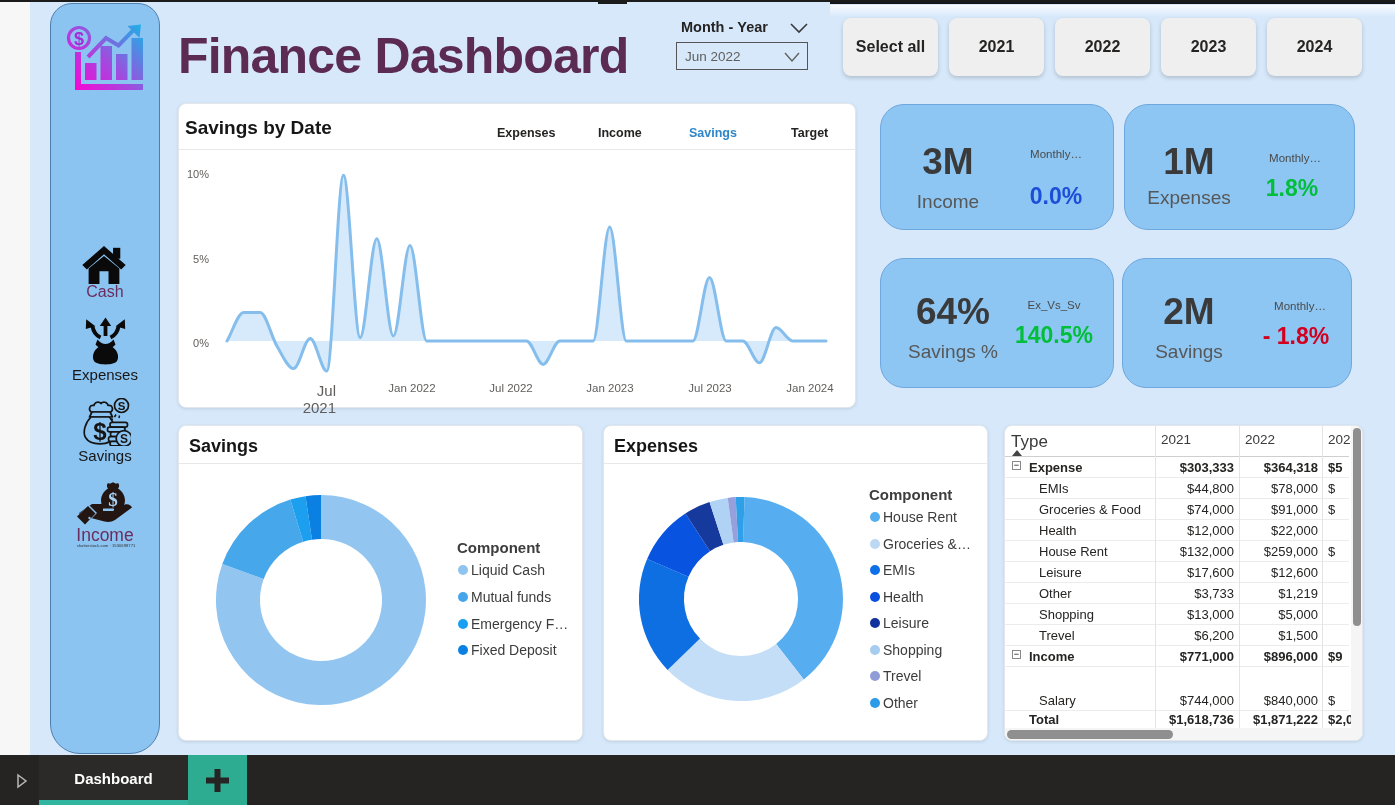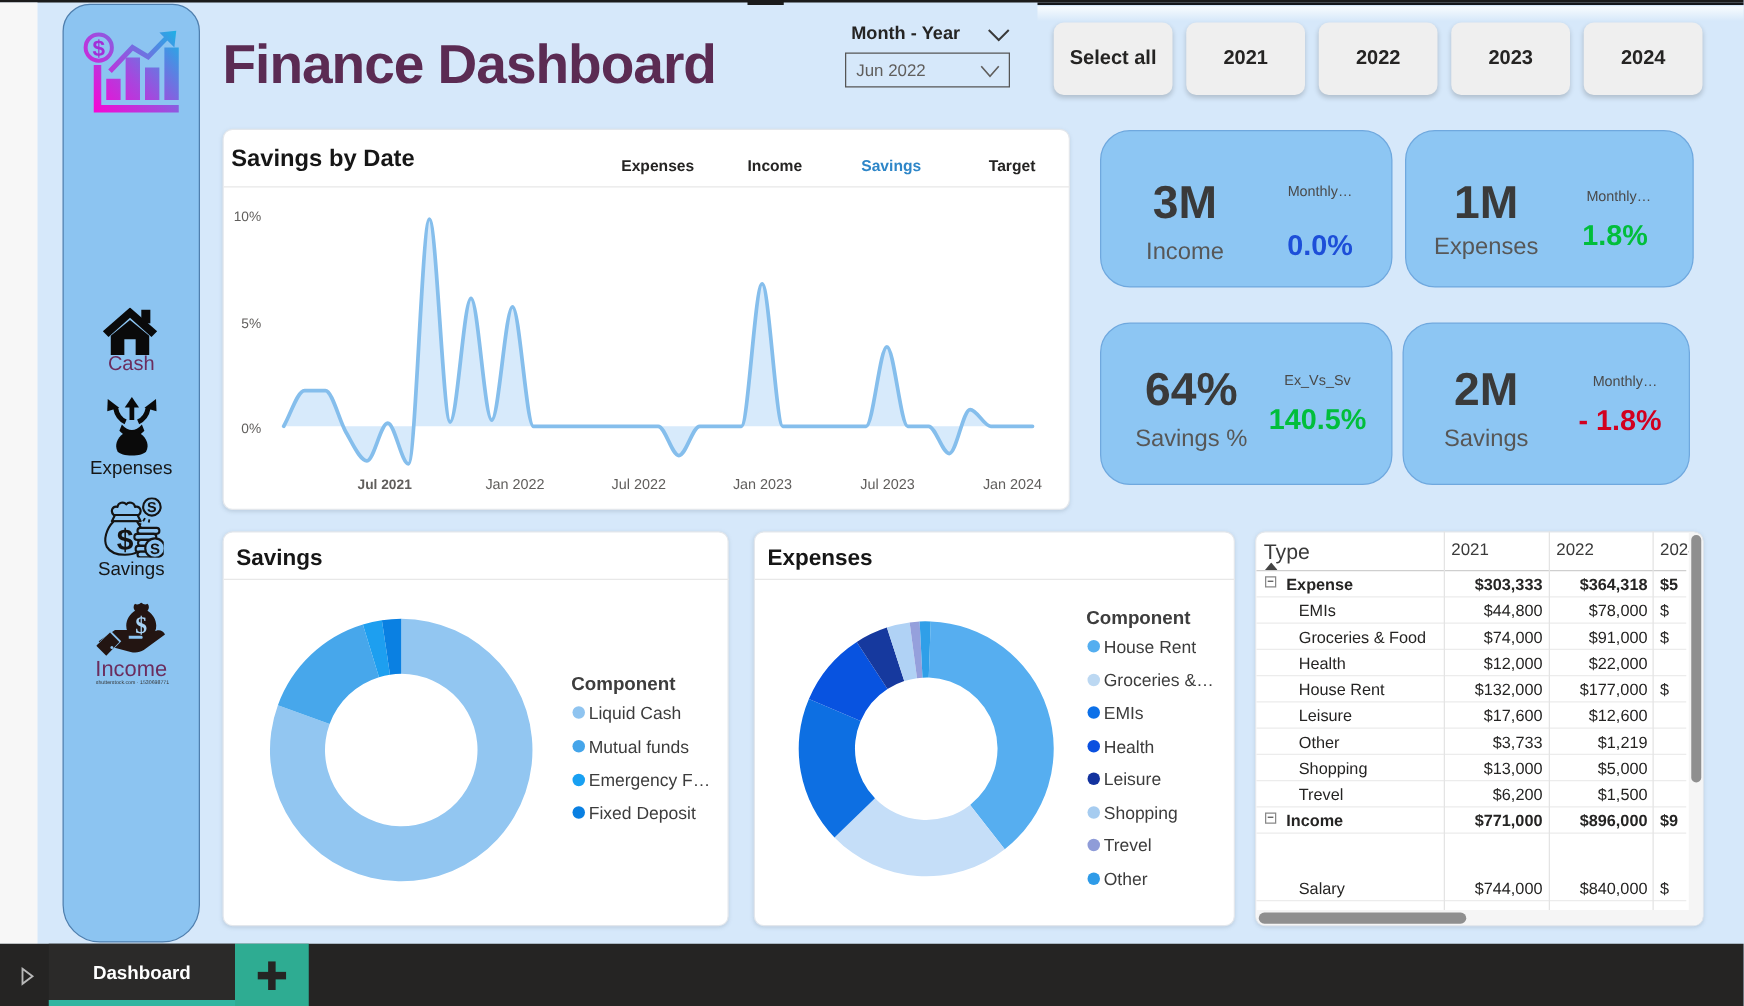--- a/index.html
+++ b/index.html
@@ -9,21 +9,21 @@
 #topline { left:0; top:0; width:1395px; height:2px; background:#1b1b1b; }
 #whitestrip { left:0; top:2px; width:30px; height:753px; background:#f7f7f7; }
 #sidebar { left:50px; top:3px; width:110px; height:751px; background:#8CC4F1;
   border:1.5px solid #4f7fae; border-radius:22px 22px 30px 30px; }
 .navlabel { width:110px; text-align:center; color:#161616; font-size:15px; }
 #bottombar { left:0; top:755px; width:1395px; height:50px; background:#252423; }
 #dashtab { left:39px; top:755px; width:149px; height:50px; background:#2b2a29; }
 #dashtab span { display:block; text-align:center; color:#ffffff; font-weight:bold; font-size:15px; margin-top:15px; }
 #dashunderline { left:39px; top:800px; width:149px; height:5px; background:#31B5A0; }
 #plusbtn { left:188px; top:755px; width:59px; height:50px; background:#2EAC92; color:#252423; font-size:30px; font-weight:bold; text-align:center; line-height:46px; }
-#title { left:178px; top:27px; width:540px; color:#5B2B53; font-size:44px; font-weight:bold; letter-spacing:-0.8px; }
+#title { left:178px; top:27px; width:540px; color:#5B2B53; font-size:50px; font-weight:bold; letter-spacing:-0.8px; }
 
 #ddlabel { left:681px; top:19px; font-size:14.5px; font-weight:bold; color:#252423; }
 #ddchev1 { left:788px; top:17px; }
 #ddbox { left:676px; top:42px; width:132px; height:28px; border:1px solid #555; }
 #ddbox span { position:absolute; left:8px; top:6px; font-size:13.5px; color:#605E5C; }
 
 .ybtn { top:18px; width:95px; height:58px; background:#efefef; border-radius:8px;
   box-shadow:0 2px 4px rgba(0,0,0,0.18); text-align:center; line-height:58px;
   font-size:16px; font-weight:bold; color:#252423; }
 
@@ -148,21 +148,21 @@
 <div class="abs card" style="left:178px;top:103px;width:678px;height:305px;">
 <div class="cardtitle" style="position:absolute;left:6px;top:13px;font-size:19px;">Savings by Date</div>
 <div style="position:absolute;top:22px;left:318px;font-size:12.5px;font-weight:bold;color:#252423;">Expenses</div>
 <div style="position:absolute;top:22px;left:419px;font-size:12.5px;font-weight:bold;color:#252423;">Income</div>
 <div style="position:absolute;top:22px;left:510px;font-size:12.5px;font-weight:bold;color:#2E86C8;">Savings</div>
 <div style="position:absolute;top:22px;left:612px;font-size:12.5px;font-weight:bold;color:#252423;">Target</div>
 <div style="position:absolute;left:0px;top:45px;width:677px;height:1px;background:#e8e8e8;"></div>
 <div style="position:absolute;left:0px;top:64px;width:30px;text-align:right;font-size:11px;color:#605E5C;">10%</div>
 <div style="position:absolute;left:0px;top:149px;width:30px;text-align:right;font-size:11px;color:#605E5C;">5%</div>
 <div style="position:absolute;left:0px;top:233px;width:30px;text-align:right;font-size:11px;color:#605E5C;">0%</div>
-<div style="position:absolute;left:107px;top:278px;width:50px;text-align:left;font-size:11px;color:#605E5C;font-weight:bold;">Jul 2021</div>
+<div style="position:absolute;left:107px;top:278px;width:50px;text-align:right;font-size:15px;color:#605E5C;">Jul 2021</div>
 <div style="position:absolute;left:206px;top:278px;width:54px;text-align:center;font-size:11.5px;color:#605E5C;">Jan 2022</div>
 <div style="position:absolute;left:306px;top:278px;width:52px;text-align:center;font-size:11.5px;color:#605E5C;">Jul 2022</div>
 <div style="position:absolute;left:404px;top:278px;width:54px;text-align:center;font-size:11.5px;color:#605E5C;">Jan 2023</div>
 <div style="position:absolute;left:505px;top:278px;width:52px;text-align:center;font-size:11.5px;color:#605E5C;">Jul 2023</div>
 <div style="position:absolute;left:604px;top:278px;width:54px;text-align:center;font-size:11.5px;color:#605E5C;">Jan 2024</div>
 </div>
 <svg class="abs" style="left:178px;top:103px;" width="678" height="305" viewBox="178 103 678 305">
 <path d="M227.0 341.0 C232.5 331.5 238.1 312.5 243.6 312.5 C249.2 312.5 254.7 312.5 260.3 312.5 C265.8 312.5 271.4 336.7 276.9 346.0 C282.5 355.4 288.0 368.6 293.6 368.6 C299.1 368.6 304.6 338.5 310.2 338.5 C315.7 338.5 321.3 371.1 326.8 371.1 C332.4 371.1 337.9 175.2 343.5 175.2 C349.0 175.2 354.6 337.6 360.1 337.6 C365.7 337.6 371.2 238.8 376.8 238.8 C382.3 238.8 387.8 336.0 393.4 336.0 C398.9 336.0 404.5 245.5 410.0 245.5 C415.6 245.5 421.1 341.0 426.7 341.0 C432.2 341.0 437.8 341.0 443.3 341.0 C448.9 341.0 454.4 341.0 459.9 341.0 C465.5 341.0 471.0 341.0 476.6 341.0 C482.1 341.0 487.7 341.0 493.2 341.0 C498.8 341.0 504.3 341.0 509.9 341.0 C515.4 341.0 521.0 341.0 526.5 341.0 C532.0 341.0 537.6 364.4 543.1 364.4 C548.7 364.4 554.2 341.0 559.8 341.0 C565.3 341.0 570.9 341.0 576.4 341.0 C582.0 341.0 587.5 341.0 593.1 341.0 C598.6 341.0 604.1 227.1 609.7 227.1 C615.2 227.1 620.8 341.0 626.3 341.0 C631.9 341.0 637.4 341.0 643.0 341.0 C648.5 341.0 654.1 341.0 659.6 341.0 C665.2 341.0 670.7 341.0 676.2 341.0 C681.8 341.0 687.3 341.0 692.9 341.0 C698.4 341.0 704.0 277.4 709.5 277.4 C715.1 277.4 720.6 341.0 726.2 341.0 C731.7 341.0 737.3 341.0 742.8 341.0 C748.4 341.0 753.9 362.8 759.4 362.8 C765.0 362.8 770.5 327.6 776.1 327.6 C781.6 327.6 787.2 341.0 792.7 341.0 C798.3 341.0 803.8 341.0 809.4 341.0 C814.9 341.0 820.5 341.0 826.0 341.0 L826 341 L227 341 Z" fill="#D7EAFB"></path>
 <path d="M227.0 341.0 C232.5 331.5 238.1 312.5 243.6 312.5 C249.2 312.5 254.7 312.5 260.3 312.5 C265.8 312.5 271.4 336.7 276.9 346.0 C282.5 355.4 288.0 368.6 293.6 368.6 C299.1 368.6 304.6 338.5 310.2 338.5 C315.7 338.5 321.3 371.1 326.8 371.1 C332.4 371.1 337.9 175.2 343.5 175.2 C349.0 175.2 354.6 337.6 360.1 337.6 C365.7 337.6 371.2 238.8 376.8 238.8 C382.3 238.8 387.8 336.0 393.4 336.0 C398.9 336.0 404.5 245.5 410.0 245.5 C415.6 245.5 421.1 341.0 426.7 341.0 C432.2 341.0 437.8 341.0 443.3 341.0 C448.9 341.0 454.4 341.0 459.9 341.0 C465.5 341.0 471.0 341.0 476.6 341.0 C482.1 341.0 487.7 341.0 493.2 341.0 C498.8 341.0 504.3 341.0 509.9 341.0 C515.4 341.0 521.0 341.0 526.5 341.0 C532.0 341.0 537.6 364.4 543.1 364.4 C548.7 364.4 554.2 341.0 559.8 341.0 C565.3 341.0 570.9 341.0 576.4 341.0 C582.0 341.0 587.5 341.0 593.1 341.0 C598.6 341.0 604.1 227.1 609.7 227.1 C615.2 227.1 620.8 341.0 626.3 341.0 C631.9 341.0 637.4 341.0 643.0 341.0 C648.5 341.0 654.1 341.0 659.6 341.0 C665.2 341.0 670.7 341.0 676.2 341.0 C681.8 341.0 687.3 341.0 692.9 341.0 C698.4 341.0 704.0 277.4 709.5 277.4 C715.1 277.4 720.6 341.0 726.2 341.0 C731.7 341.0 737.3 341.0 742.8 341.0 C748.4 341.0 753.9 362.8 759.4 362.8 C765.0 362.8 770.5 327.6 776.1 327.6 C781.6 327.6 787.2 341.0 792.7 341.0 C798.3 341.0 803.8 341.0 809.4 341.0 C814.9 341.0 820.5 341.0 826.0 341.0" fill="none" stroke="#85BEEC" stroke-width="3" stroke-linecap="round"></path>
 </svg>
@@ -254,21 +254,21 @@
     </div>
 <div class="trow" style="top:94px;">
       <span class="c0" style="">Health</span>
       <span class="v1">$12,000</span>
       <span class="v2">$22,000</span>
       <span class="v3"></span>
     </div>
 <div class="trow" style="top:115px;">
       <span class="c0" style="">House Rent</span>
       <span class="v1">$132,000</span>
-      <span class="v2">$177,000</span>
+      <span class="v2">$259,000</span>
       <span class="v3">$</span>
     </div>
 <div class="trow" style="top:136px;">
       <span class="c0" style="">Leisure</span>
       <span class="v1">$17,600</span>
       <span class="v2">$12,600</span>
       <span class="v3"></span>
     </div>
 <div class="trow" style="top:157px;">
       <span class="c0" style="">Other</span>
@@ -288,25 +288,31 @@
       <span class="v2">$1,500</span>
       <span class="v3"></span>
     </div>
 <div class="trow" style="top:220px;font-weight:bold;">
       <span style="position:absolute;left:7px;top:4px;width:9px;height:9px;border:1px solid #888;font-size:9px;line-height:7px;text-align:center;color:#555;">−</span>
       <span class="c0g" style="font-weight:bold;">Income</span>
       <span class="v1">$771,000</span>
       <span class="v2">$896,000</span>
       <span class="v3">$9</span>
     </div>
-<div class="trow" style="top:274px;padding-left:14px;">
+<div class="trow" style="top:264px;padding-left:14px;">
       <span class="c0" style="">Salary</span>
       <span class="v1">$744,000</span>
       <span class="v2">$840,000</span>
       <span class="v3">$</span>
+    </div>
+<div class="trow" style="top:283px;font-weight:bold;">
+      <span class="c0g" style="font-weight:bold;">Total</span>
+      <span class="v1">$1,618,736</span>
+      <span class="v2">$1,871,222</span>
+      <span class="v3">$2,0</span>
     </div>
 <div style="position:absolute;left:346px;top:0px;width:11px;height:302px;background:#f5f5f5;"></div>
 <div style="position:absolute;left:0px;top:302px;width:357px;height:12px;background:#f5f5f5;"></div>
 <div style="position:absolute;left:348px;top:2px;width:8px;height:198px;background:#8f8f8f;border-radius:4px;"></div>
 <div style="position:absolute;left:2px;top:304px;width:166px;height:9px;background:#8f8f8f;border-radius:5px;"></div>
 </div>
 <div class="colline" style="left:1155px;"></div>
 <div class="colline" style="left:1239px;"></div>
 <div class="colline" style="left:1322px;"></div>
 <div class="abs" id="bottombar"></div>

